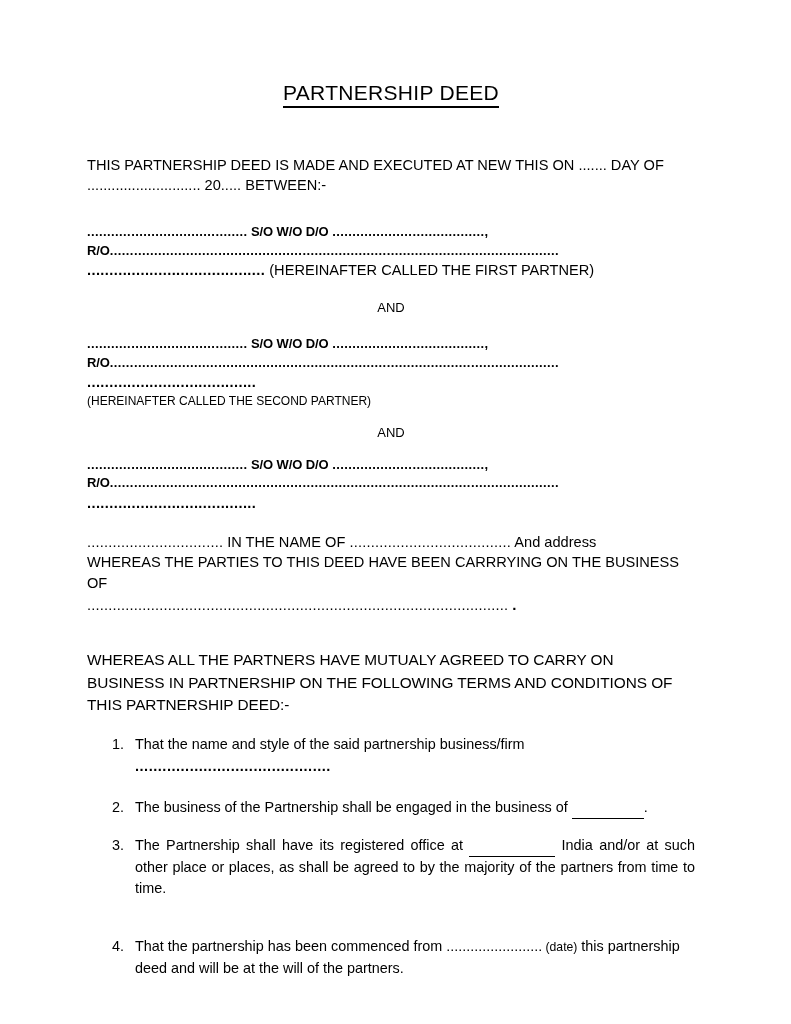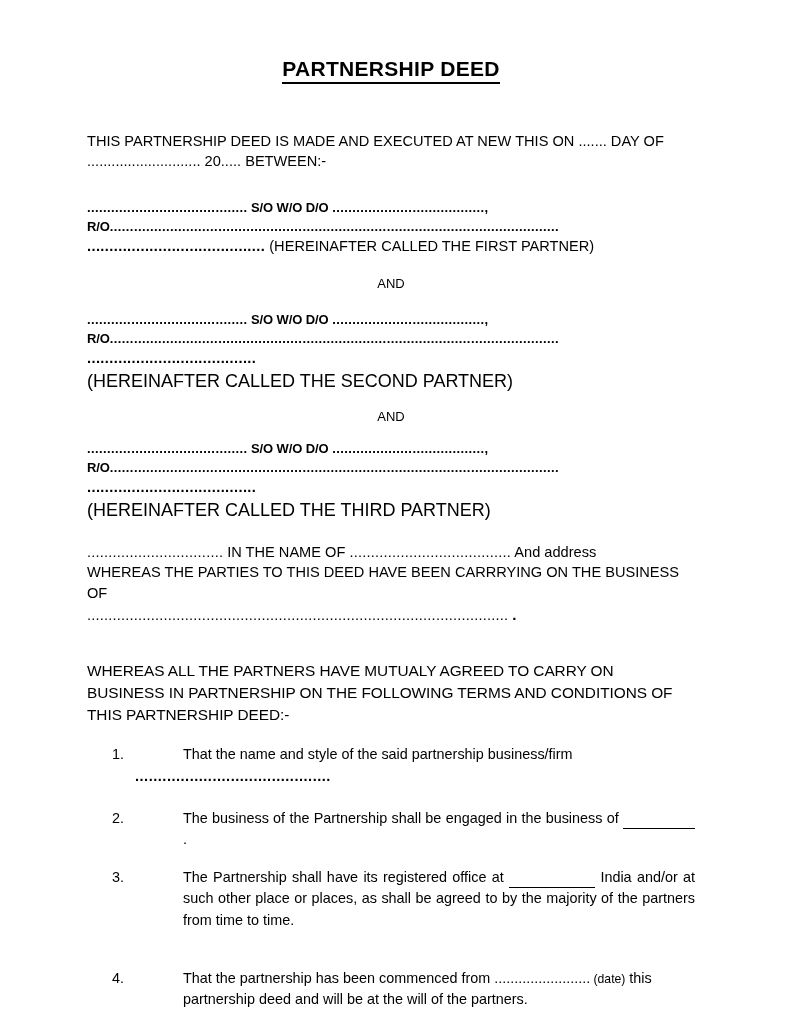--- a/index.html
+++ b/index.html
@@ -26,24 +26,24 @@
     position: absolute;
     left: 87px;
     top: 0;
     width: 608px;
   }
 
   
   .doc-title {
     text-align: center;
     font-size: 21px;
-    font-weight: bold;
+    font-weight: normal;
     letter-spacing: 0.3px;
     margin: 0;
-    padding-top: 56px;
+    padding-top: 80px;
     line-height: 1.2;
   }
   .doc-title .tt {
     display: inline-block;
     border-bottom: 2.5px solid #000;
     padding-bottom: 1px;
   }
 
   
   .para {
@@ -71,21 +71,21 @@
   .party-tail {
     font-size: 14.6px;
     font-weight: normal;
     line-height: 1.42;
   }
   .party-tail .dots-b {
     font-weight: bold;
     letter-spacing: 0.4px;
   }
   .hereinafter {
-    font-size: 18px;
+    font-size: 12px;
     font-weight: normal;
     line-height: 1.42;
   }
   .and-center {
     text-align: center;
     font-size: 13px;
     line-height: 1.4;
   }
 
   
@@ -139,21 +139,21 @@
     left: 25px;
     top: 0;
     font-size: 14.4px;
     line-height: 1.5;
   }
   .terms > li.justify .body {
     text-align: justify;
     text-justify: inter-word;
     display: block;
   }
-  .terms > li .body { display: block; margin-left: 48px; }
+  .terms > li .body { display: block; }
   .dots-heavy {
     font-weight: bold;
     letter-spacing: 0.5px;
     font-size: 14.6px;
   }
   .blank-ul {
     display: inline-block;
     border-bottom: 1.4px solid #000;
     width: 86px;
     vertical-align: bottom;
@@ -219,21 +219,20 @@
     <div>
       <div class="party-line">
         <span class="dots">........................................</span><span> </span><span>S/O W/O D/O</span><span> </span><span class="dots">......................................,</span>
       </div>
       <div class="party-line">
         <span>R/O</span><span class="dots">................................................................................................................</span>
       </div>
       <div class="party-tail">
         <span class="dots-b">......................................</span>
       </div>
-      <div class="hereinafter">(HEREINAFTER CALLED THE THIRD PARTNER)</div>
     </div>
 
     <div class="spacer-18"></div>
 
     <div class="whereas">
       <div>
         <span class="dots">................................</span><span> IN THE NAME OF </span><span class="dots">......................................</span><span> And address</span>
       </div>
       <div>WHEREAS THE PARTIES TO THIS DEED HAVE BEEN CARRRYING ON THE BUSINESS OF</div>
       <div>

